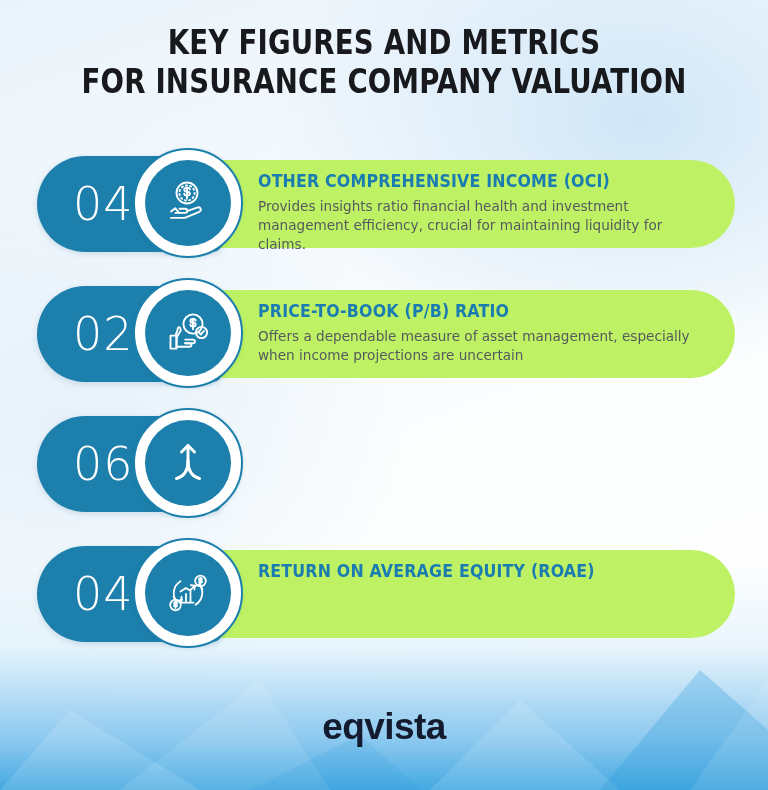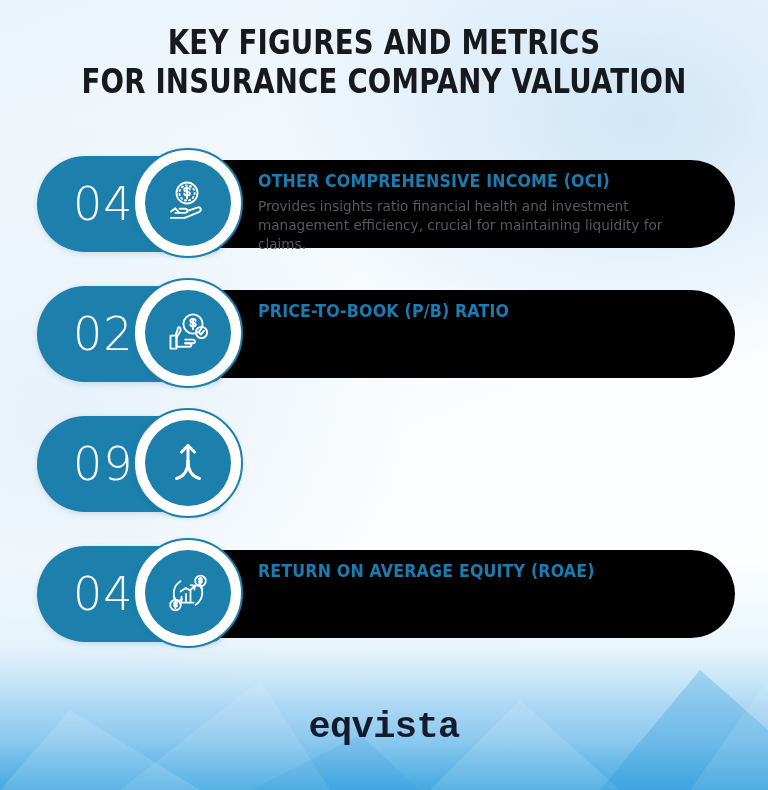--- a/index.html
+++ b/index.html
@@ -72,21 +72,21 @@
   .badge .disc {
     width:86px; height:86px; border-radius:50%;
     background:#1c7fac;
     display:flex; align-items:center; justify-content:center;
   }
   .badge .disc svg { display:block; }
 
   .panel {
     position:absolute; left:170px; top:12px;
     width:565px; height:88px;
-    background:#000000;
+    background:#bef264;
     border-radius:10px 44px 44px 10px;
     z-index:1;
     padding:11px 40px 0 88px;
   }
   .panel h3 {
     font-family:"DejaVu Sans Condensed","Liberation Sans Narrow","Liberation Sans", sans-serif;
     font-weight:700; font-stretch:condensed;
     font-size:18.5px; color:#1a7cb0; letter-spacing:.2px;
     line-height:1.1; margin-bottom:6px;
     transform:scaleX(.95); transform-origin:left center;
@@ -95,21 +95,21 @@
     font-size:13.6px; color:#555a5e; line-height:1.38;
     max-width:455px;
     font-family:"DejaVu Sans","Liberation Sans", sans-serif;
   }
 
   
   #logo {
     position:absolute; left:0; bottom:42px; width:768px; text-align:center; z-index:5;
   }
   #logo-text {
-    font-family:Liberation Mono, monospace;
+    font-family:Liberation Sans, sans-serif;
     font-size:37px; font-weight:700; color:#141b2e; letter-spacing:-.6px;margin-top:18px;
   }
 </style>
 </head>
 <body>
 
 <div id="bg-layer">
   <div id="bg-top"></div>
   <div id="bg-bottom">
     <svg width="768" height="230" viewBox="0 0 768 230">
@@ -149,20 +149,21 @@
           <path d="M13.4 35.9h9.4c1.5 0 2.6-.9 2.6-2.1s-1.1-2-2.6-2h-5.2"></path>
           <path d="M25.6 33.9l9.5-3.3c1.6-.6 3.1.1 3.6 1.3.5 1.3-.4 2.6-1.9 3.3L24 40.4a5 5 0 0 1-2.1.5H9"></path>
         </svg>
       </div>
     </div>
   </div>
 
   <div class="row">
     <div class="panel">
       <h3>PRICE-TO-BOOK (P/B) RATIO</h3>
+      <p>Offers a dependable measure of asset management, especially when income projections are uncertain</p>
     </div>
     <div class="num-pill">
       <span class="num">02</span>
     </div>
     <div class="badge">
       <div class="disc">
         <svg width="52" height="52" viewBox="0 0 52 52" fill="none" stroke="#ffffff" stroke-width="1.9" stroke-linecap="round" stroke-linejoin="round">
           <circle cx="31" cy="17" r="9.6"></circle>
           <path d="M31 11.8v10.4"></path>
           <path d="M33.6 13.8c0-1.1-1.1-1.8-2.6-1.8s-2.6.8-2.6 1.9 1.2 1.6 2.6 1.8 2.7.6 2.7 1.8-1.2 1.9-2.7 1.9-2.6-.8-2.6-1.9"></path>
@@ -172,21 +173,21 @@
           <path d="M14.5 30.4l3.6-5.6c.8-1.3.6-3.1-.1-4.1-.6-.8-1.7-.7-2 .3l-1.2 4.2-1 2.3"></path>
           <path d="M14.5 30.4v9.4h12.8c1.2 0 2.1-.8 2.1-1.8s-.9-1.8-2.1-1.8h-4.1"></path>
           <path d="M23.2 36.2h7.6c1.2 0 2.1-.8 2.1-1.8s-.9-1.8-2.1-1.8h-7.6"></path>
         </svg>
       </div>
     </div>
   </div>
 
   <div class="row">
     <div class="num-pill">
-      <span class="num">09</span>
+      <span class="num">06</span>
     </div>
     <div class="badge">
       <div class="disc">
         <svg width="52" height="52" viewBox="0 0 52 52" fill="none" stroke="#ffffff" stroke-width="3" stroke-linecap="round" stroke-linejoin="round">
           <path d="M26 8.5v15.5"></path>
           <path d="M19.5 15L26 8.5 32.5 15"></path>
           <path d="M26 24c0 9.2 4.2 15.5 11.5 17.5"></path>
           <path d="M26 24c0 9.2-4.2 15.5-11.5 17.5"></path>
         </svg>
       </div>

